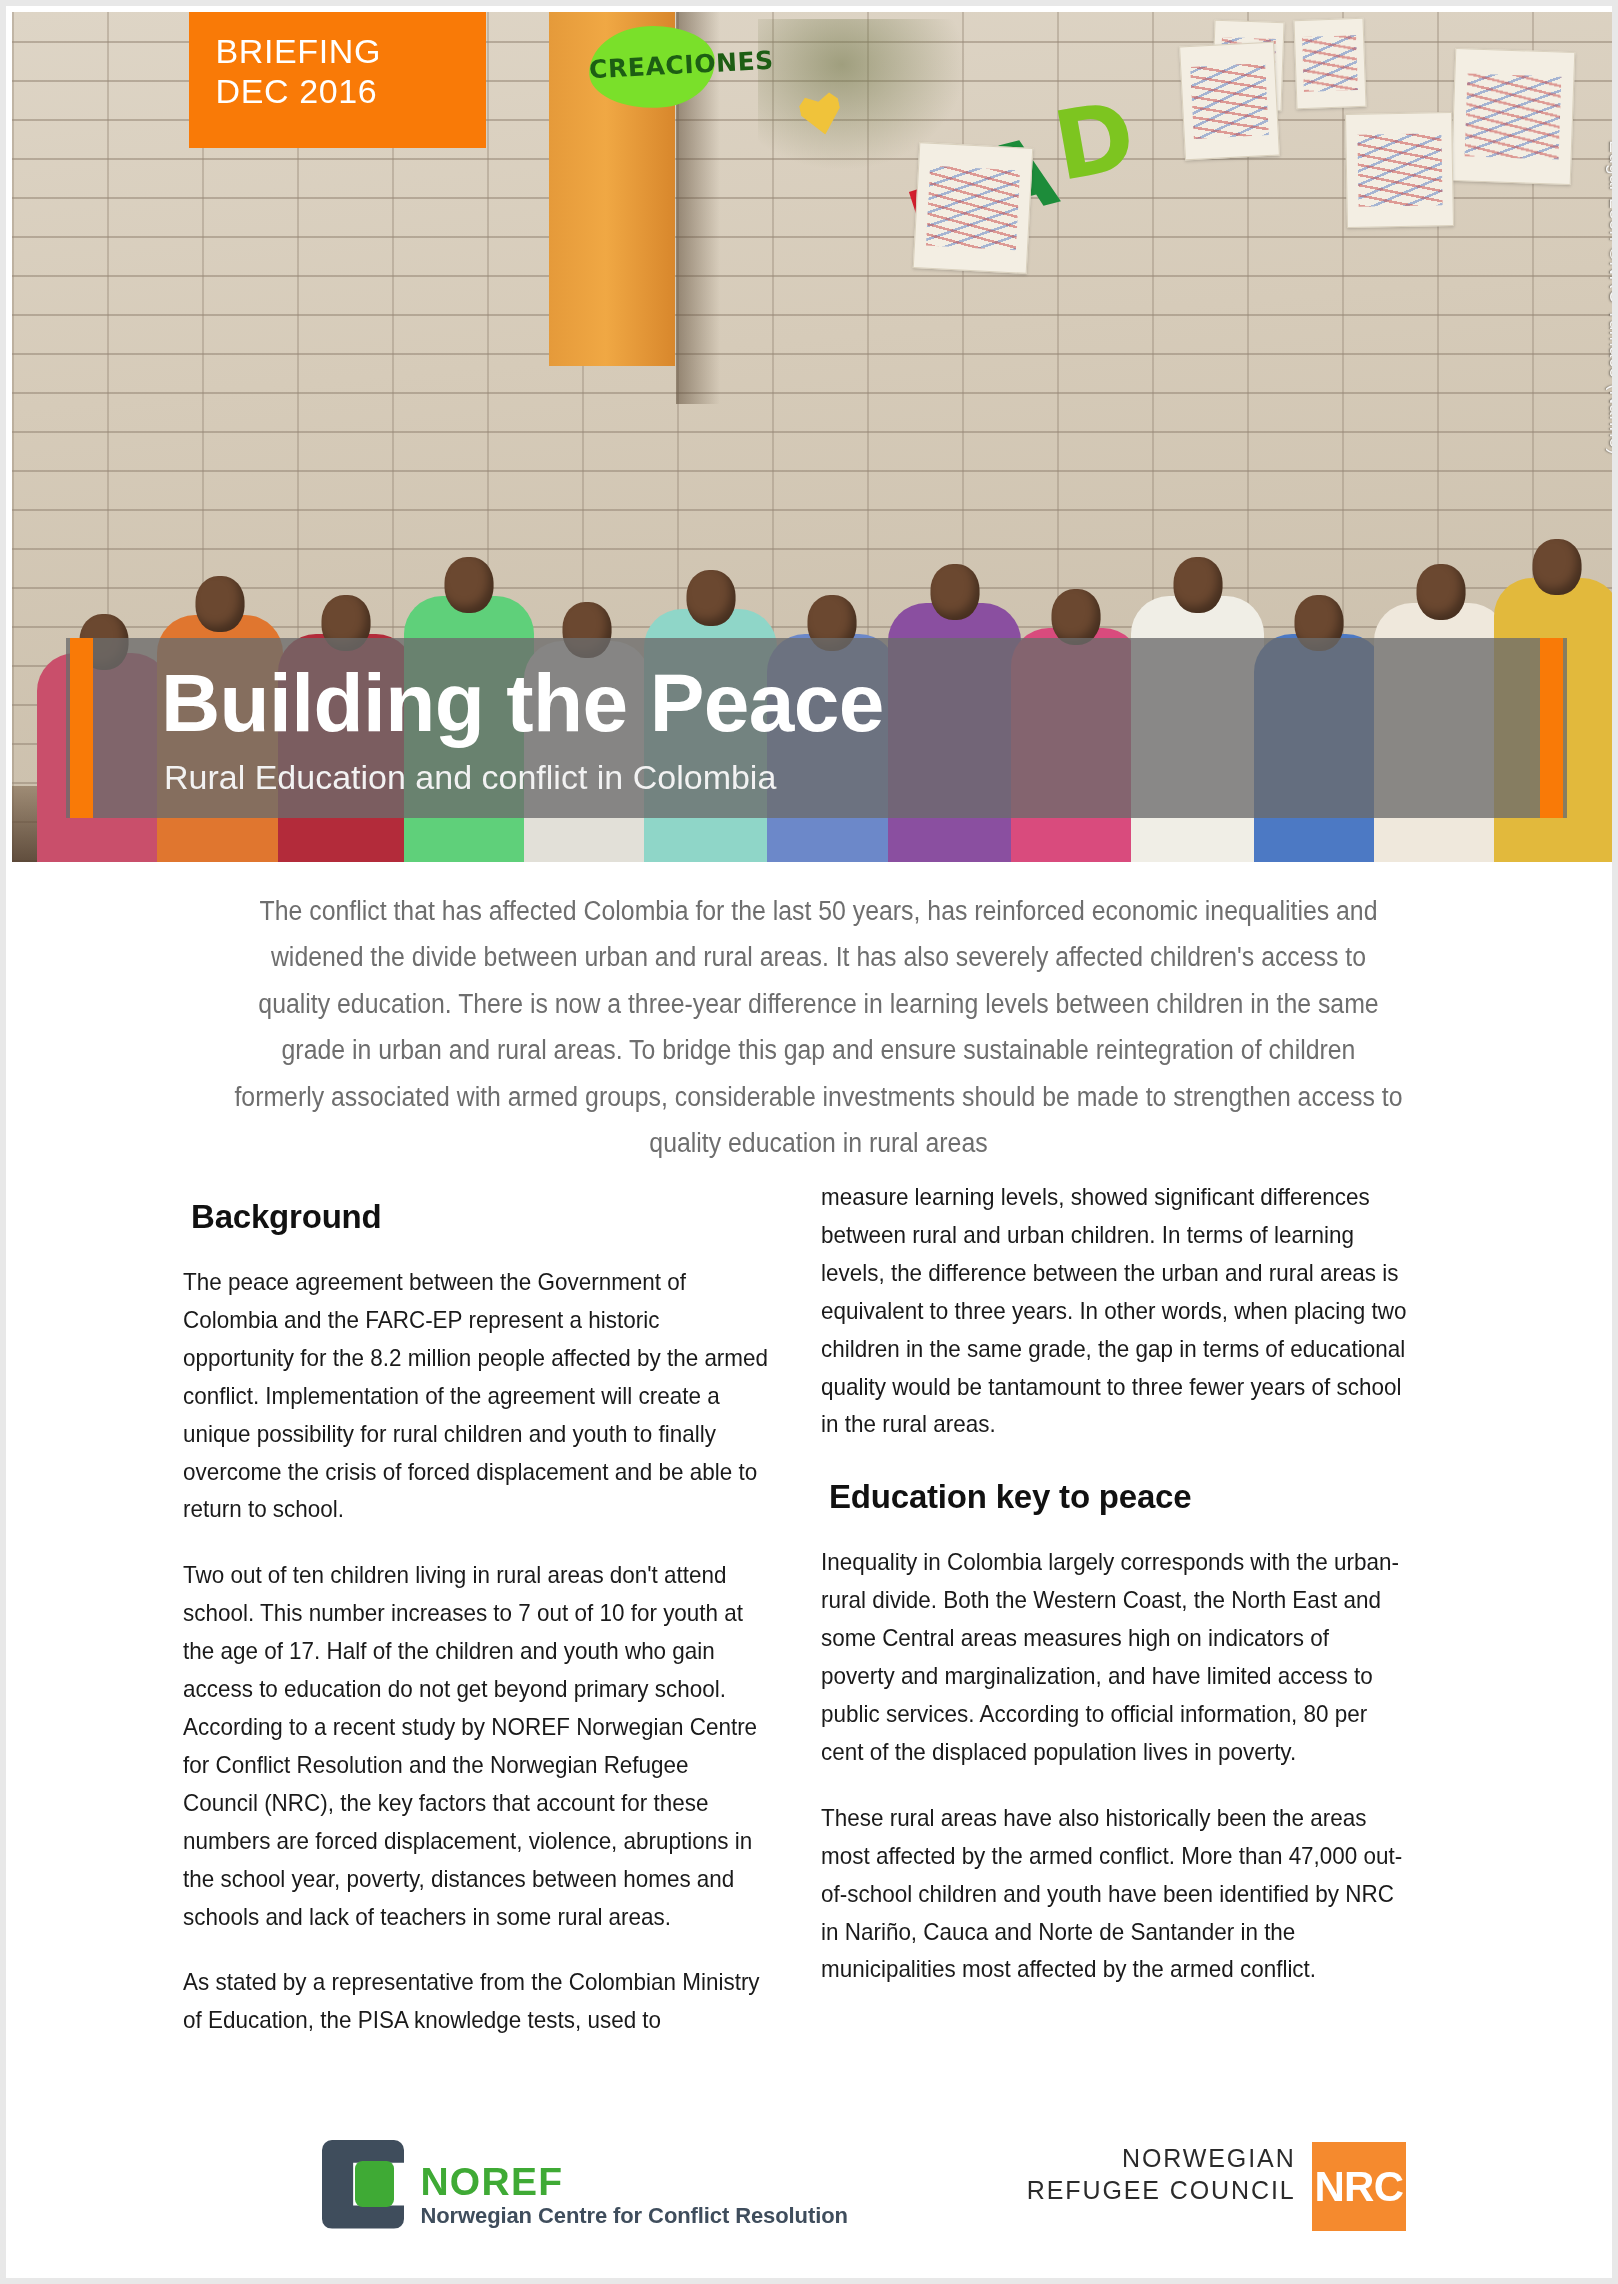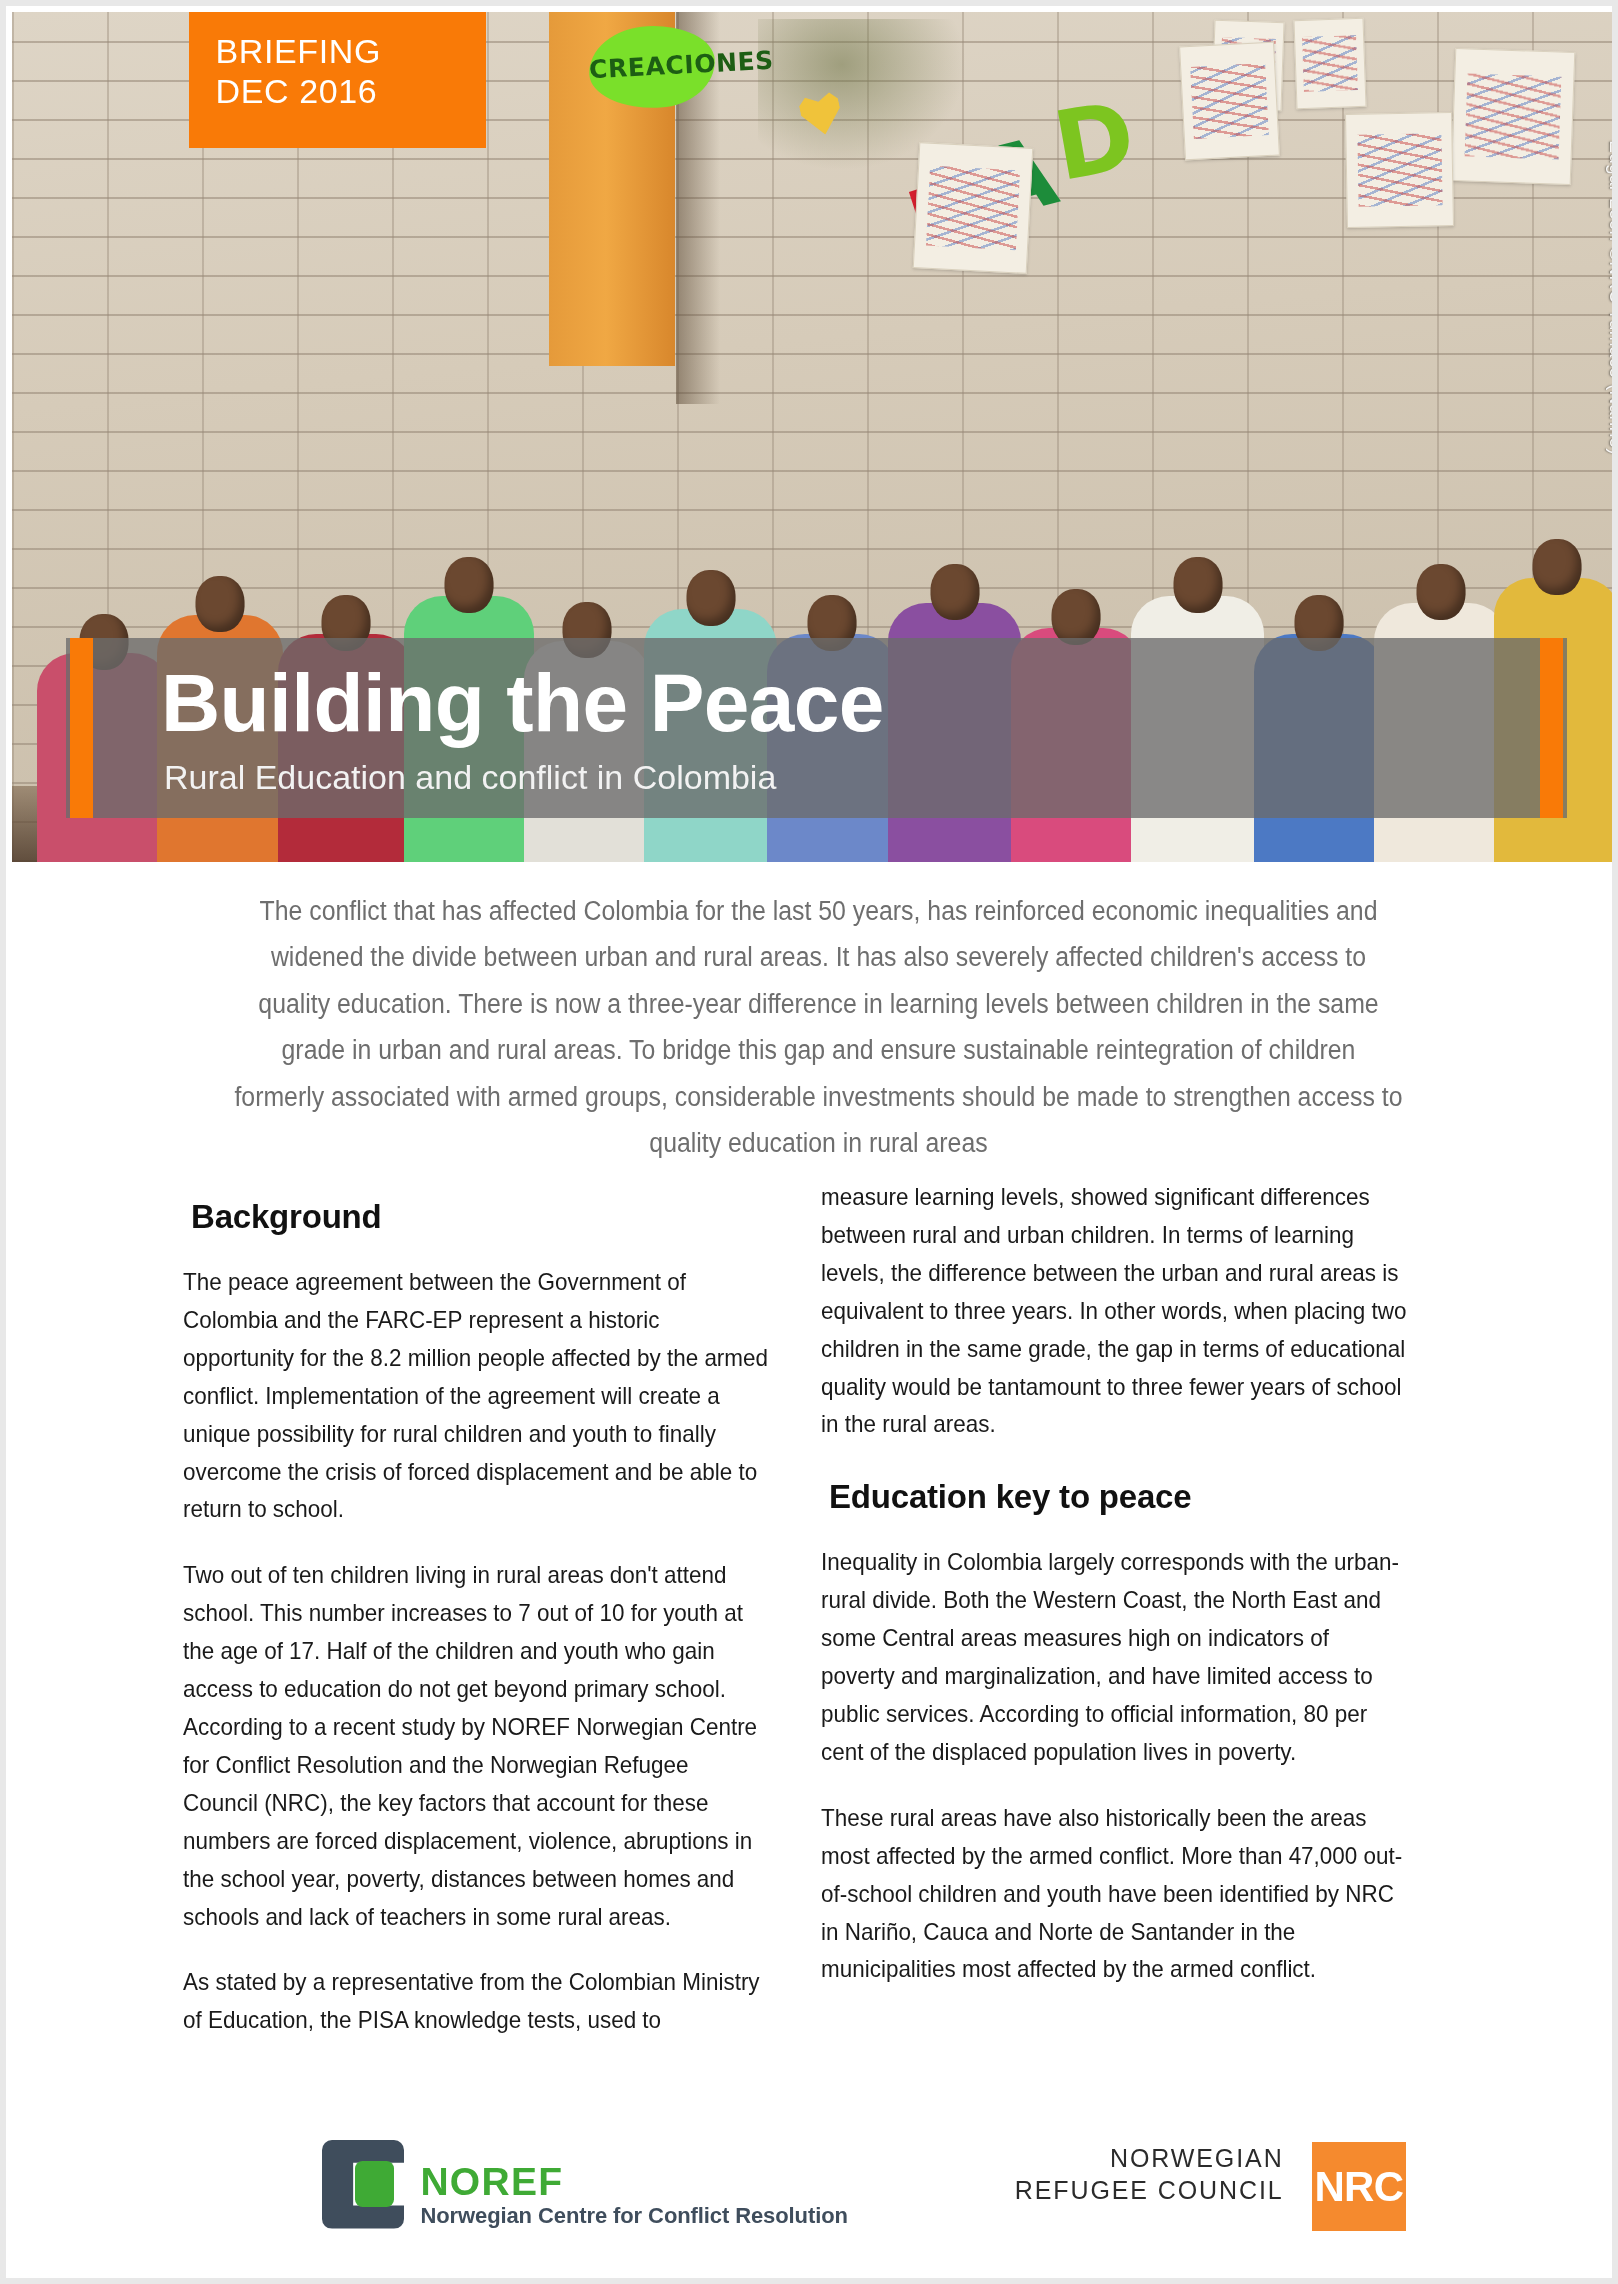--- a/index.html
+++ b/index.html
@@ -210,21 +210,21 @@
   .noref-text .n2 {
     font-size: 22px; font-weight: bold; color: #3f4d5c; letter-spacing: -0.1px;
     font-family: "Liberation Sans Narrow","Liberation Sans", sans-serif;
   }
 
   .nrc { position:absolute; right: 218px; top: 15px; display:flex; align-items:flex-start; }
   .nrc-text { text-align: right; margin-right: 16.4px; line-height: 1.28; }
   .nrc-text div { font-size: 25px; color:#2b2b2b; letter-spacing: 1.9px; }
   .nrc-square {
     width: 94px; height: 89px; background: #F58A2E;
-    display:flex; align-items:center; justify-content:center;margin-left:12px;
+    display:flex; align-items:center; justify-content:center;
   }
   .nrc-square span {
     color:#fff; font-size: 42px; font-weight: bold; letter-spacing: -0.6px;
   }
 </style>
 </head>
 <body>
 
 <div class="page">
 

